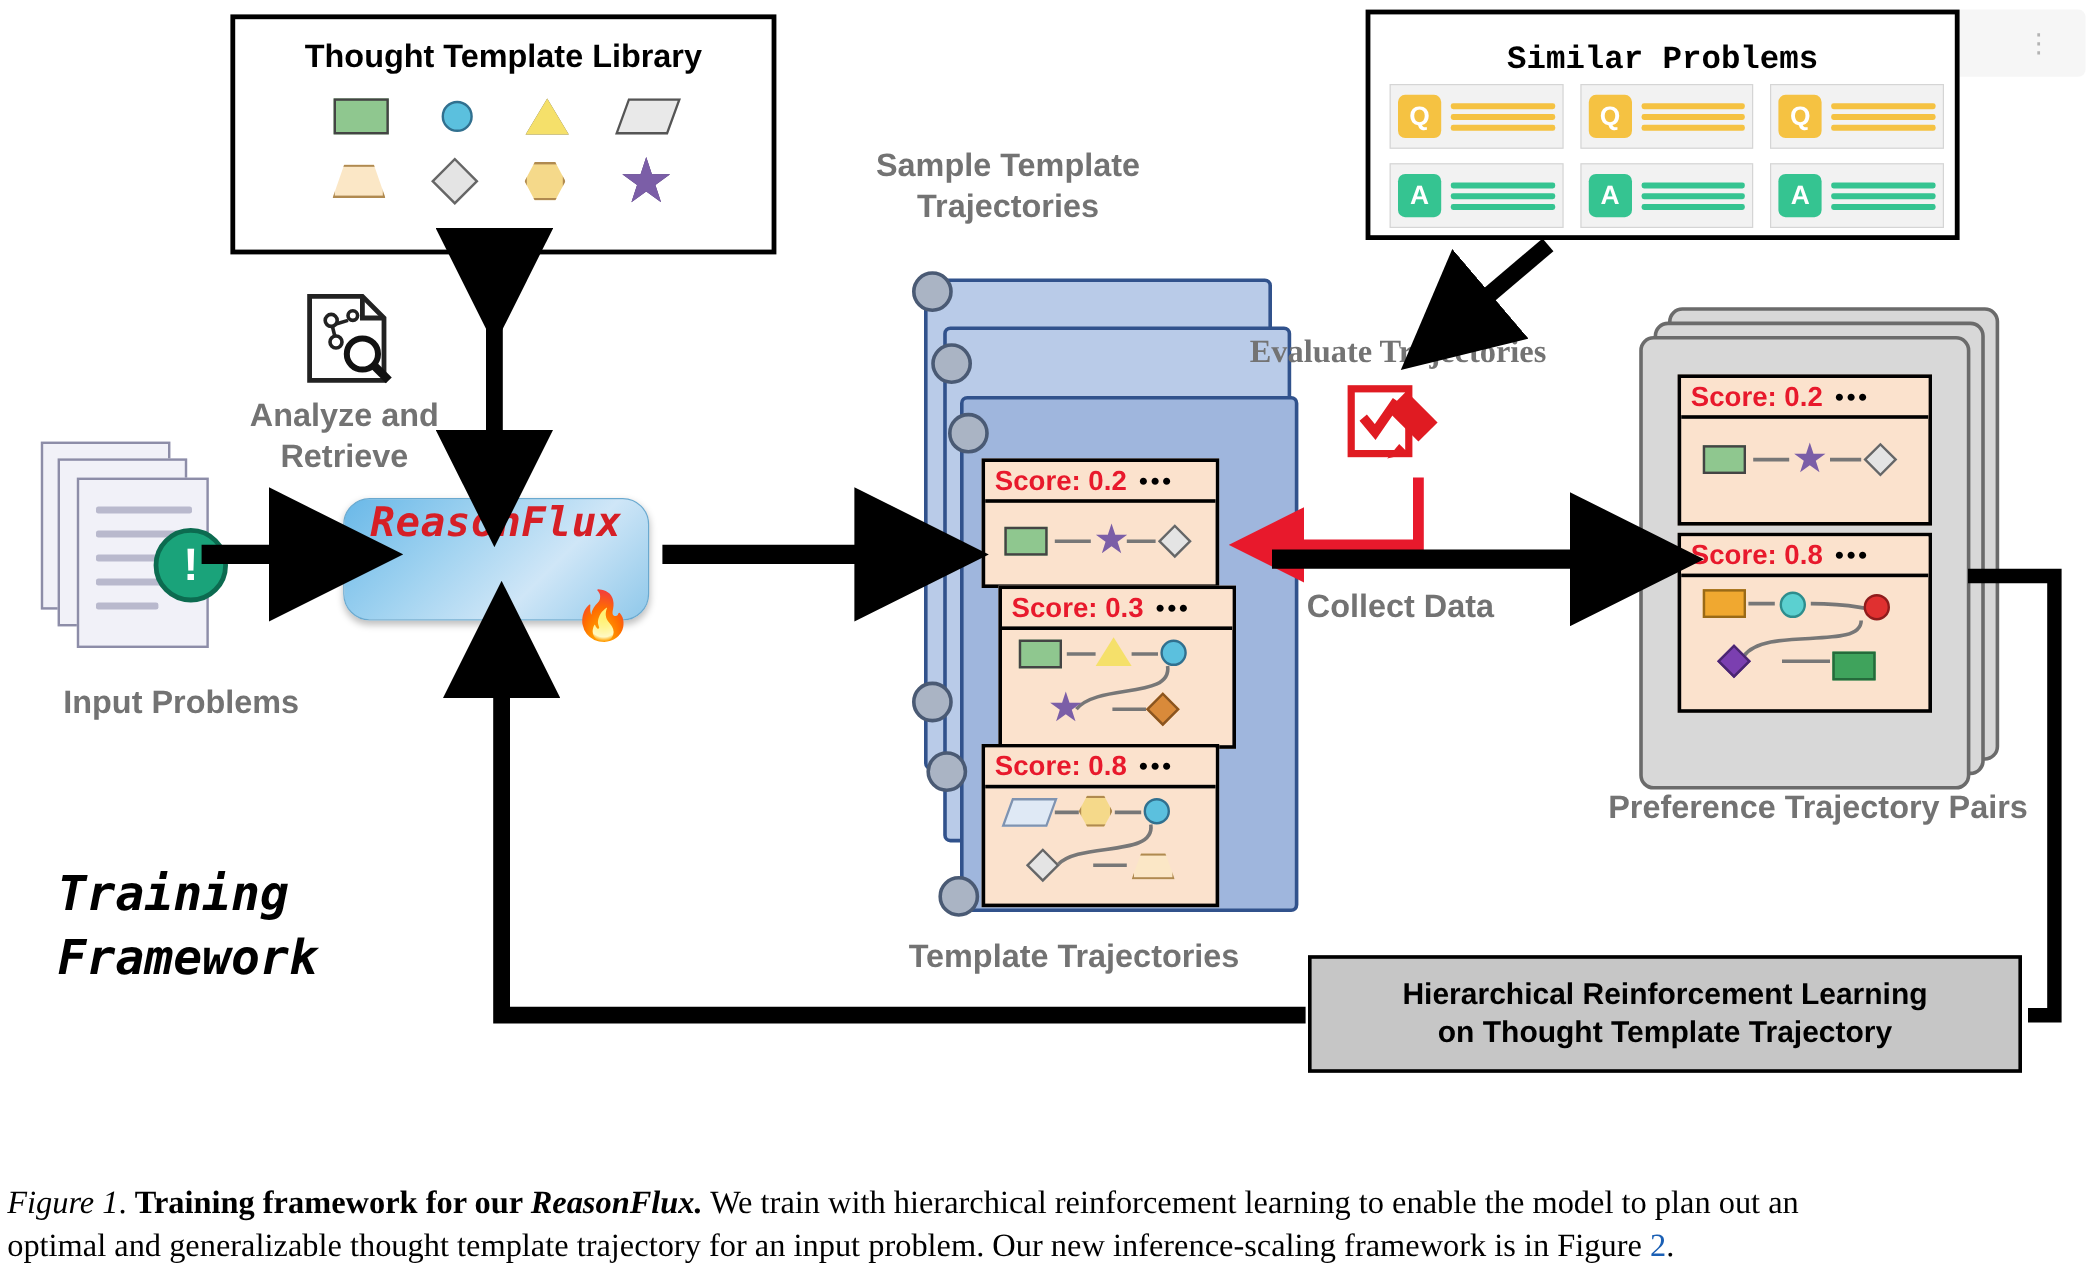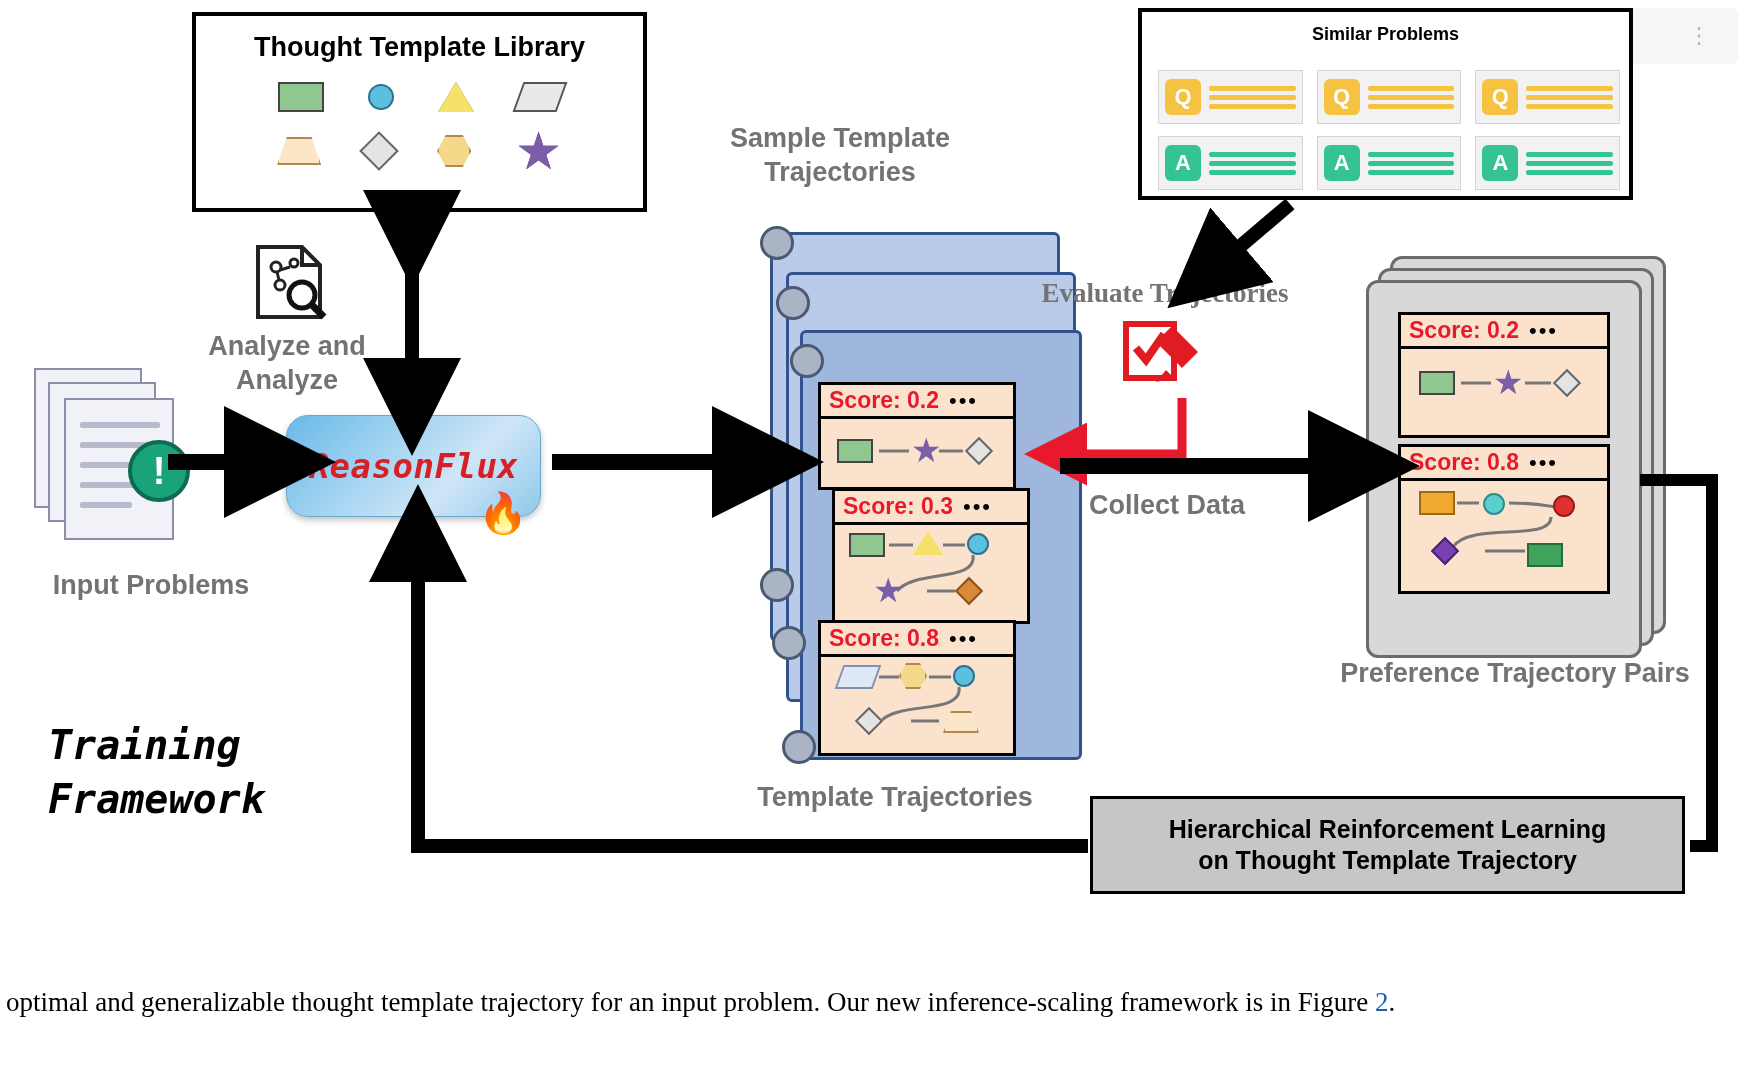--- a/index.html
+++ b/index.html
@@ -36,21 +36,21 @@
   .circle-s { width:26px; height:26px; border-radius:50%; background:#5bc0de; border:2px solid #31708f; }
   .tri { width:0; height:0; border-left:18px solid transparent; border-right:18px solid transparent; border-bottom:30px solid #f5e06a; filter:drop-shadow(0 0 0 #555); }
   .para { width:44px; height:30px; background:#e9e9e9; border:2px solid #555; transform:skewX(-20deg); }
   .trap { width:44px; height:28px; background:#fbe7c6; border:2px solid #b08a50; clip-path:polygon(22% 0,78% 0,100% 100%,0 100%); }
   .diamond { width:28px; height:28px; background:#e4e4e4; border:2px solid #666; transform:rotate(45deg); }
   .hex { width:34px; height:32px; background:#f5d98a; border:2px solid #b08a50; clip-path:polygon(25% 0,75% 0,100% 50%,75% 100%,25% 100%,0 50%); }
   .star { color:#7b5ea7; font-size:52px; line-height:34px; text-shadow:0 0 0 #4a3570; }
 
   
   #simprob { left:1138px; top:8px; width:495px; height:192px; }
-  #simprob .hdr { font-size:18px; margin-top:12px; }
+  #simprob .hdr { font-size:27px; margin-top:24px;font-family:Liberation Mono, monospace; }
   .qa-grid { position:absolute; left:16px; top:58px; display:grid; grid-template-columns:repeat(3, 1fr); gap:12px 14px; width:462px; }
   .qa-card { background:#f2f2f2; border:1px solid #d5d5d5; padding:6px; display:flex; align-items:center; gap:8px; height:54px; }
   .qa-badge { width:36px; height:36px; border-radius:6px; color:#fff; font-weight:bold; font-size:22px; display:flex; align-items:center; justify-content:center; }
   .qa-badge.q { background:#f5c242; }
   .qa-badge.a { background:#35c491; }
   .qa-lines { flex:1; display:flex; flex-direction:column; gap:4px; }
   .qa-lines i { display:block; height:5px; border-radius:2px; }
   .qa-lines.q i { background:#f5c242; }
   .qa-lines.a i { background:#35c491; }
 
@@ -58,21 +58,21 @@
   .doc { position:absolute; background:#f1f1f8; border:2px solid #8d8da8; }
   .doc-line { position:absolute; height:6px; background:#b9b9cd; border-radius:2px; }
 
   
   #rfchip {
     position:absolute; left:286px; top:415px; width:255px; height:102px;
     border-radius:22px;
     background:linear-gradient(135deg,#69b8e8 0%,#9fd2f0 35%,#cfe6f7 65%,#8fc8ea 100%);
     border:1px solid #6aa9cf;
     box-shadow:0 3px 6px rgba(0,0,0,.25);
-    display:flex; align-items:center; justify-content:center;
+    display:flex; justify-content:center;
   }
   #rfchip .label {
     font-family:"DejaVu Sans Mono", monospace;
     font-style:italic; font-weight:bold; color:#d61f26; font-size:34px;
     letter-spacing:.5px;
   }
   .flame { position:absolute; left:478px; top:490px; font-size:40px; color:#e8362a; }
 
   
   .lbl { position:absolute; font-weight:bold; color:#737373; text-align:center; }
@@ -244,21 +244,21 @@
       <circle cx="44" cy="20" r="4" fill="none" stroke="#222" stroke-width="3"></circle>
       <circle cx="30" cy="42" r="5" fill="none" stroke="#222" stroke-width="3"></circle>
       <line x1="30" y1="27" x2="40" y2="24" stroke="#222" stroke-width="3"></line>
       <line x1="27" y1="29" x2="29" y2="37" stroke="#222" stroke-width="3"></line>
       <circle cx="52" cy="52" r="13" fill="#ffffff" stroke="#111" stroke-width="5"></circle>
       <line x1="61" y1="61" x2="74" y2="74" stroke="#111" stroke-width="7"></line>
     </svg>
   </div>
   <div class="lbl" style="left:152px; top:330px; width:270px; font-size:27px; line-height:1.25;">
     <div>Analyze and</div>
-    <div>Analyze</div>
+    <div>Retrieve</div>
   </div>
 
   <div class="doc" style="left:34px; top:368px; width:108px; height:140px;"></div>
   <div class="doc" style="left:48px; top:382px; width:108px; height:140px;"></div>
   <div class="doc" style="left:64px; top:398px; width:110px; height:142px;">
     <div class="doc-line" style="left:14px; top:22px; width:80px;"></div>
     <div class="doc-line" style="left:14px; top:42px; width:80px;"></div>
     <div class="doc-line" style="left:14px; top:62px; width:80px;"></div>
     <div class="doc-line" style="left:14px; top:82px; width:80px;"></div>
     <div class="doc-line" style="left:14px; top:102px; width:52px;"></div>
@@ -429,17 +429,20 @@
     <path d="M1182 398 L1182 454 L1060 454" fill="none" stroke="#e8192c" stroke-width="9" marker-end="url(#ahr)"></path>
 
     <line x1="1060" y1="466" x2="1356" y2="466" stroke="#000" stroke-width="16" marker-end="url(#ah)"></line>
 
     <path d="M1640 480 L1712 480 L1712 846 L1690 846" fill="none" stroke="#000" stroke-width="12"></path>
     <path d="M1088 846 L418 846 L418 540" fill="none" stroke="#000" stroke-width="14" marker-end="url(#ah)"></path>
   </svg>
 
   <div id="caption">
     <div>
+      <span class="it">Figure 1</span><span>. </span><b>Training framework for our </b><b class="it">ReasonFlux.</b><span> We train with hierarchical reinforcement learning to enable the model to plan out an</span>
+    </div>
+    <div>
       <span>optimal and generalizable thought template trajectory for an input problem. Our new inference-scaling framework is in Figure </span><span class="link">2</span><span>.</span>
     </div>
   </div>
 
 </div>
 
 </body></html>

